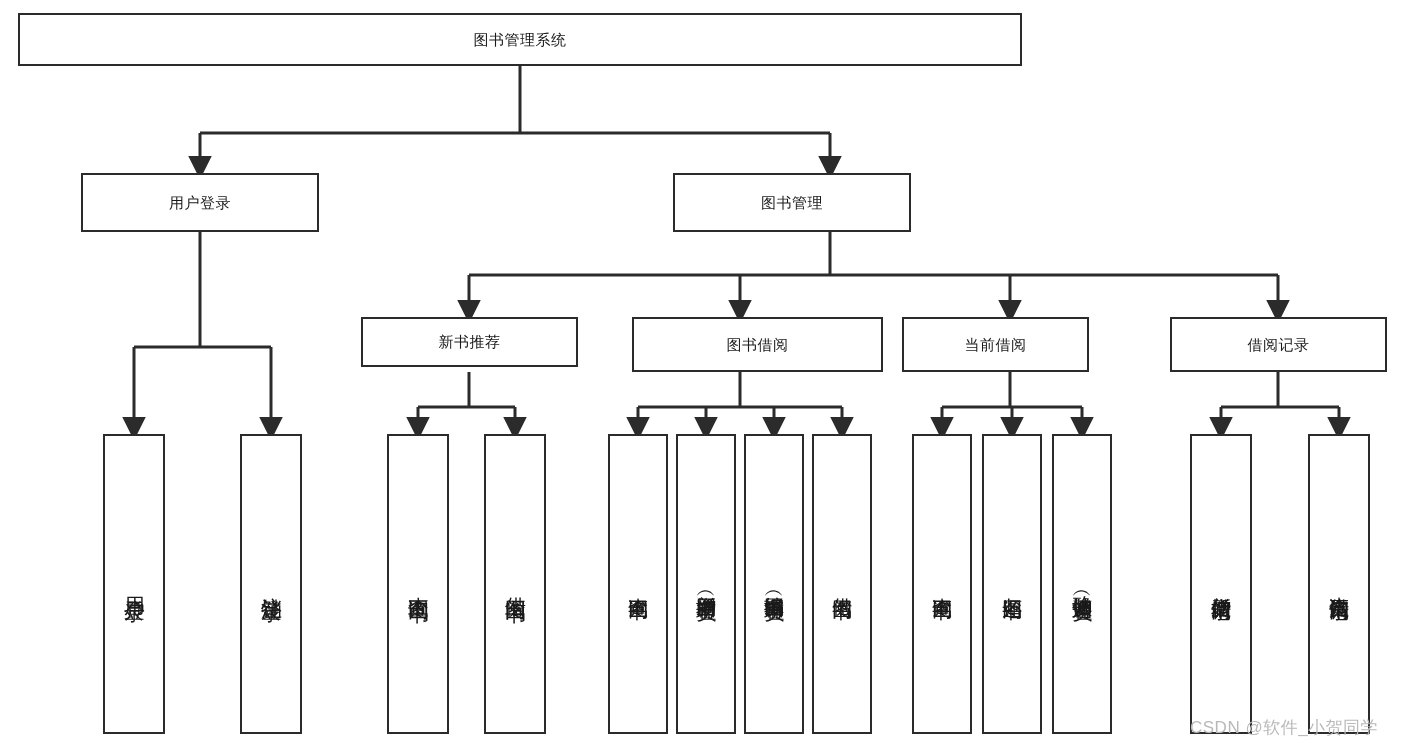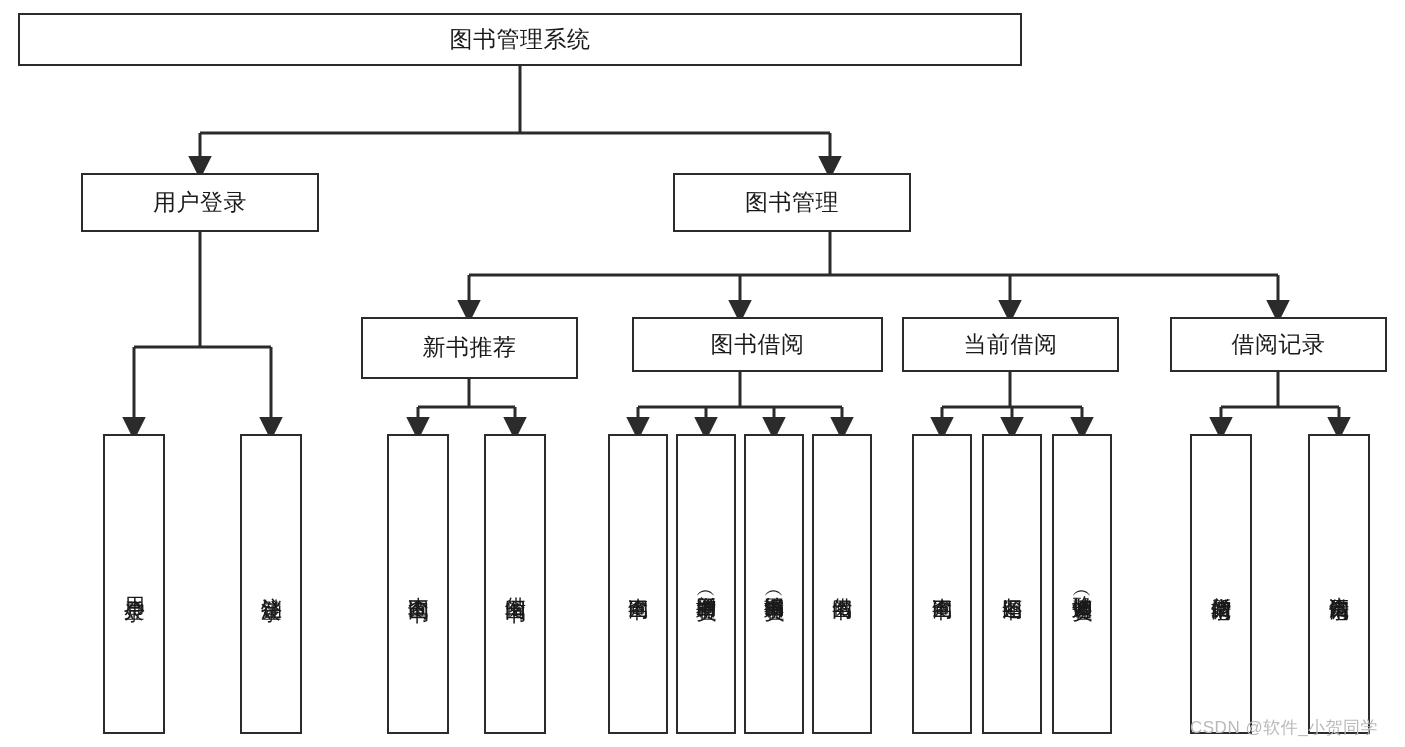--- a/index.html
+++ b/index.html
@@ -31,21 +31,21 @@
     border: 2.5px solid #2b2b2b;
     background: #ffffff;
     display: flex;
     align-items: center;
     justify-content: center;
     color: #1a1a1a;
     line-height: 1.18;
     text-align: center;
   }
   .node.horiz {
-    font-size: 23px;
+    font-size: 15px;
     letter-spacing: 0.5px;
     text-align: right;
   }
   .node.vert {
     writing-mode: vertical-rl;
     text-orientation: upright;
     font-size: 21px;
     letter-spacing: 2px;
     padding: 4px 0;
   }
@@ -114,23 +114,23 @@
       <path d="M1221,407 L1221,421" marker-end="url(#arr)"></path>
       <path d="M1339,407 L1339,421" marker-end="url(#arr)"></path>
     </g>
   </svg>
 
   <div class="node horiz" style="left:18px; top:13px; width:1004px; height:53px;">图书管理系统</div>
 
   <div class="node horiz" style="left:81px; top:173px; width:238px; height:59px;">用户登录</div>
   <div class="node horiz" style="left:673px; top:173px; width:238px; height:59px;">图书管理</div>
 
-  <div class="node horiz" style="left:361px; top:317px; width:217px; height:62px;">新书推荐</div>
+  <div class="node horiz" style="left:361px; top:317px; width:217px; height:50px;">新书推荐</div>
   <div class="node horiz" style="left:632px; top:317px; width:251px; height:55px;">图书借阅</div>
-  <div class="node horiz" style="left:902px; top:317px; width:217px; height:55px;">当前借阅</div>
+  <div class="node horiz" style="left:902px; top:317px; width:187px; height:55px;">当前借阅</div>
   <div class="node horiz" style="left:1170px; top:317px; width:217px; height:55px;">借阅记录</div>
 
   <div class="node vert" style="left:103px; top:434px; width:62px; height:300px;">用户登录</div>
   <div class="node vert" style="left:240px; top:434px; width:62px; height:300px;">注销登录</div>
 
   <div class="node vert" style="left:387px; top:434px; width:62px; height:300px;">查询图书</div>
   <div class="node vert" style="left:484px; top:434px; width:62px; height:300px;">借阅图书</div>
 
   <div class="node vert tight" style="left:608px; top:434px; width:60px; height:300px;">查询图书</div>
   <div class="node vert tight" style="left:676px; top:434px; width:60px; height:300px;">新增图书（管理员）</div>

